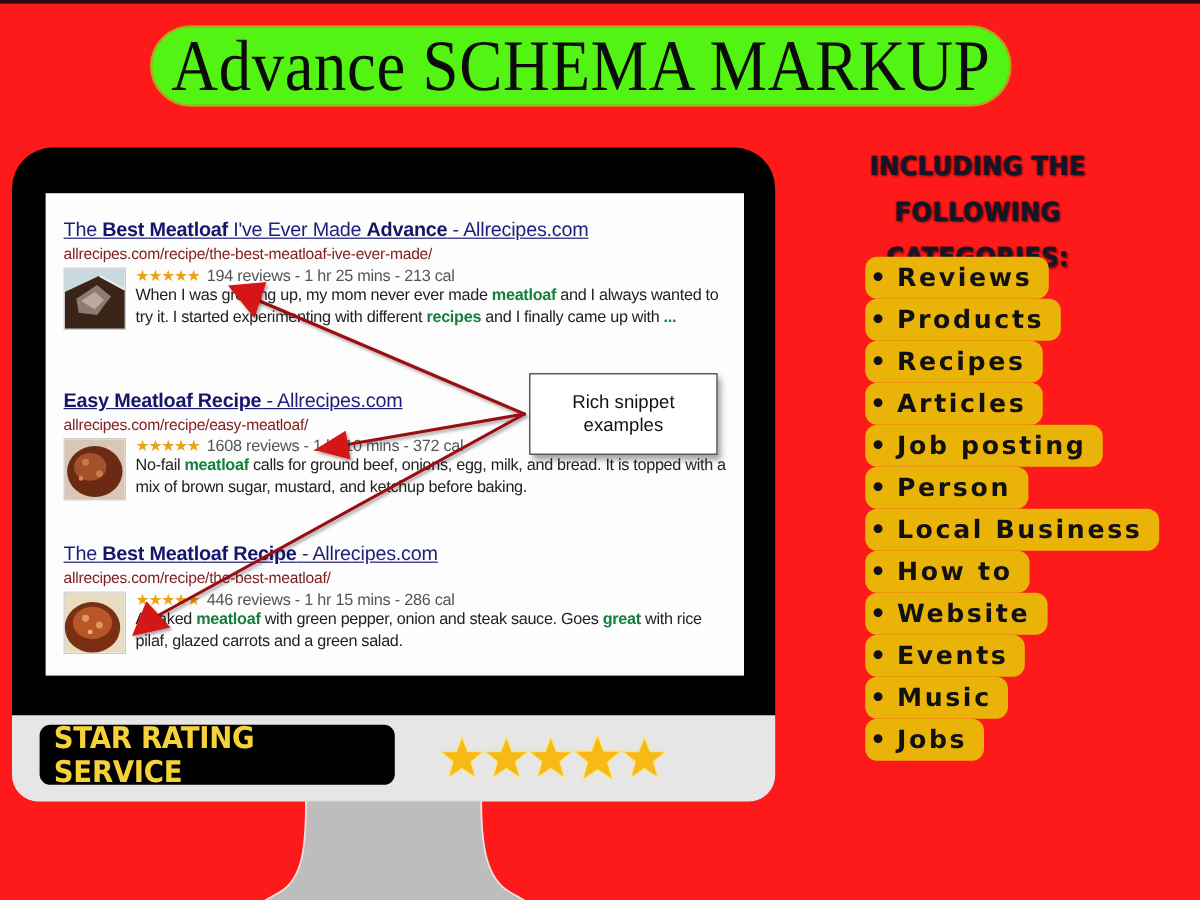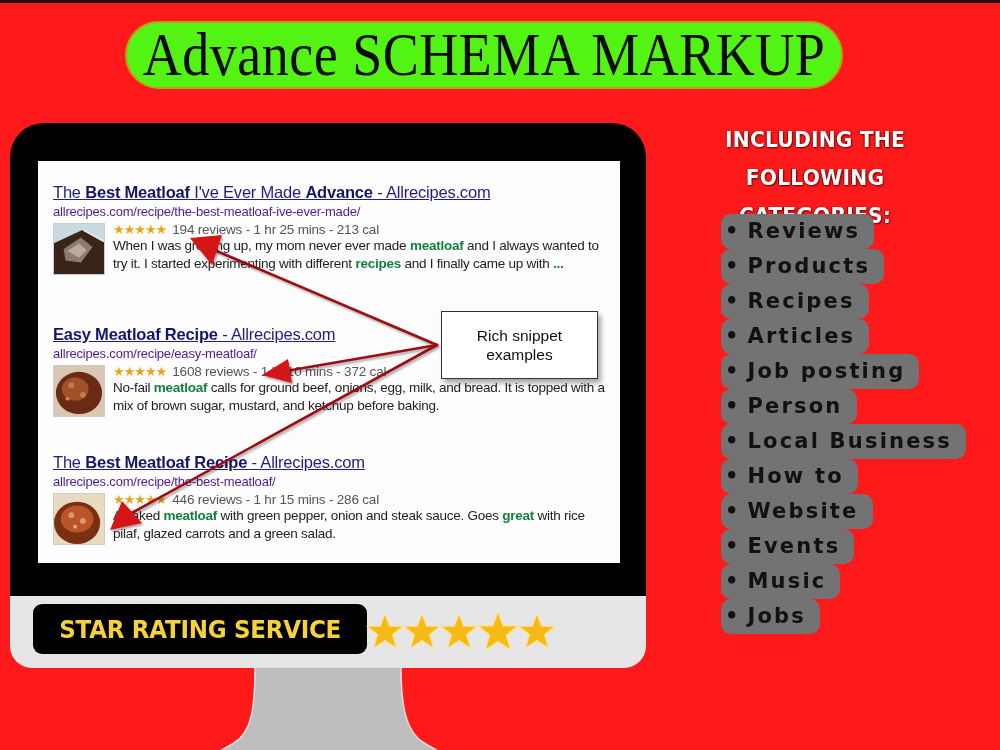--- a/index.html
+++ b/index.html
@@ -50,21 +50,21 @@
   }
 
   
   .result { position: absolute; left: 15px; width: 560px; }
   .r-title {
     font-size: 16.5px; color: #1f1f7a; text-decoration: underline;
     white-space: nowrap; letter-spacing: -0.2px; cursor: pointer;
   }
   .r-title b { color: #15156b; margin-top: 24px; }
   .r-url {
-    font-size: 13px; color: #4c1d95; margin-top: 2px;
+    font-size: 13px; color: #7f1d1d; margin-top: 2px;
     white-space: nowrap; letter-spacing: -0.2px;
   }
   .r-body { display: flex; margin-top: 3px; }
   .thumb {
     width: 52px; height: 52px; flex: 0 0 52px; margin-right: 8px; margin-top: 1px;
     border: 1px solid #ccc;
   }
   .r-meta { font-size: 13.5px; color: #555; white-space: nowrap; letter-spacing: -0.2px;}
   .r-meta .stars { color: #e8a317; letter-spacing: -1px; margin-right: 6px; font-size: 13px; }
   .r-desc { font-size: 13.5px; color: #222; line-height: 18px; letter-spacing: -0.25px; }
@@ -77,21 +77,21 @@
     border: 1.5px solid #333;
     box-shadow: 3px 4px 5px rgba(0,0,0,0.35);
     display: flex; flex-direction: column; align-items: center; justify-content: center;
     font-size: 15.5px; color: #111; line-height: 19px; text-align: center;
   }
 
   .arrows { left: 0; top: 0; width: 1000px; height: 750px; pointer-events: none; }
 
   
   .star-label {
-    left: 33px; top: 601px; width: 334px; height: 50px;
+    left: 33px; top: 601px; width: 296px; height: 50px;
     background: #000;
     border-radius: 9px;
     display: flex; align-items: center; justify-content: center;
   }
   .star-label span {
     font-family: "DejaVu Sans", sans-serif;
     font-weight: bold;
     color: #f5d13a;
     font-size: 25px;
     letter-spacing: -0.3px;
@@ -100,36 +100,36 @@
   }
   .big-stars { left: 366px; top: 603px; height: 50px; display: flex; align-items: center; }
   .big-star { width: 38px; height: 40px; margin-right: -1px; }
 
   
   .including {
     left: 660px; top: 118px; width: 310px;
     text-align: center;
     font-family: "DejaVu Sans", sans-serif;
     font-weight: bold;
-    color: #ffffff;
+    color: #0f172a;
     font-size: 22px;
     line-height: 38px;
     text-shadow: 1px 1px 2px #6a0000, -1px 0 1px #8a0000;
     letter-spacing: 0.2px;
   }
   .including div { transform: scaleX(0.92); }
   .cat-list { left: 721px; top: 211px; }
   .cat-item {
     display: block;
     height: 35px;
     margin-bottom: 0;
   }
   .cat-item .hl {
     display: inline-block;
-    background: #737373;
+    background: #eab308;
     padding: 0 14px 0 4px;
     height: 35px;
     line-height: 35px;
     border-radius: 10px;
     font-family: "DejaVu Sans", sans-serif;
     font-weight: bold;
     font-size: 21px;
     color: #111;
     letter-spacing: 2.2px;
     white-space: nowrap;

